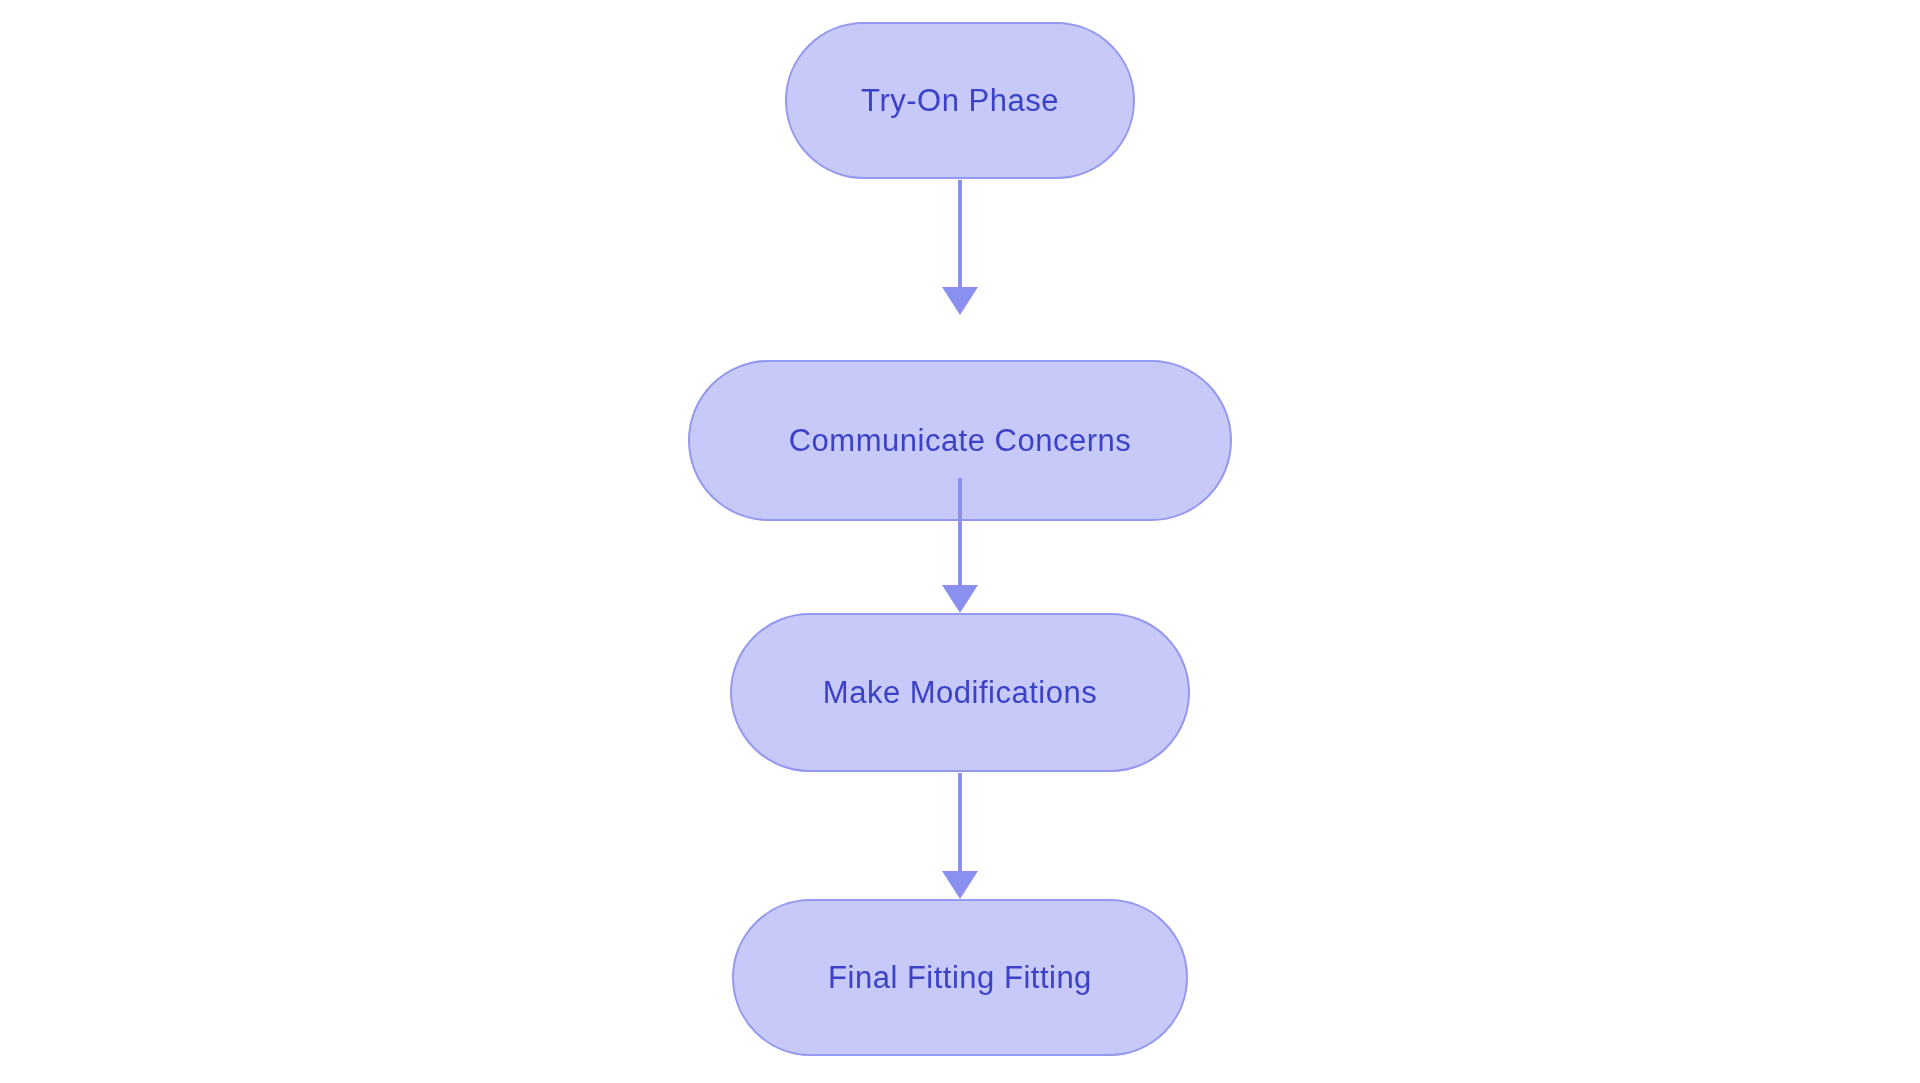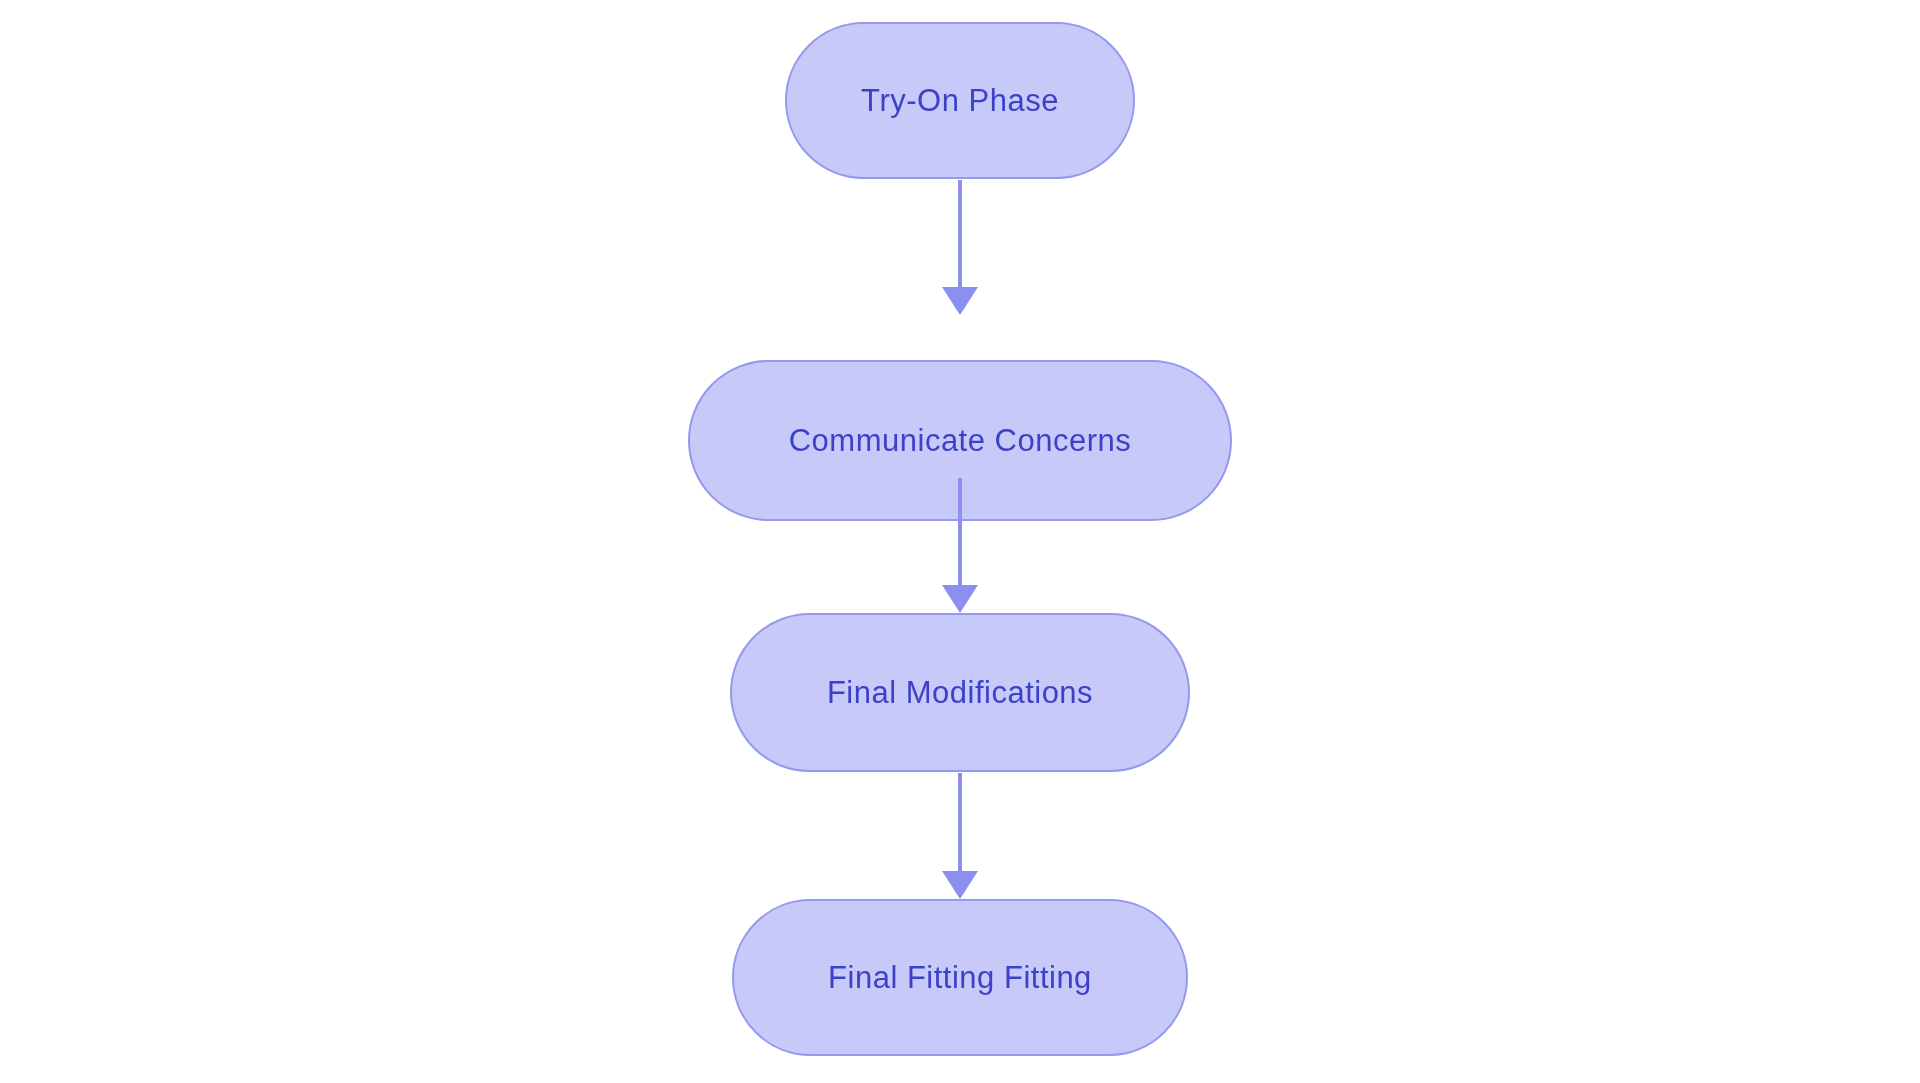--- a/index.html
+++ b/index.html
@@ -78,21 +78,21 @@
   <div class="edge-head e1-head"></div>
 
   <div class="node n2">
     <span>Communicate Concerns</span>
   </div>
 
   <div class="edge-line e2-line"></div>
   <div class="edge-head e2-head"></div>
 
   <div class="node n3">
-    <span>Final Modifications</span>
+    <span>Make Modifications</span>
   </div>
 
   <div class="edge-line e3-line"></div>
   <div class="edge-head e3-head"></div>
 
   <div class="node n4">
     <span>Final Fitting Fitting</span>
   </div>
 
 </div>

